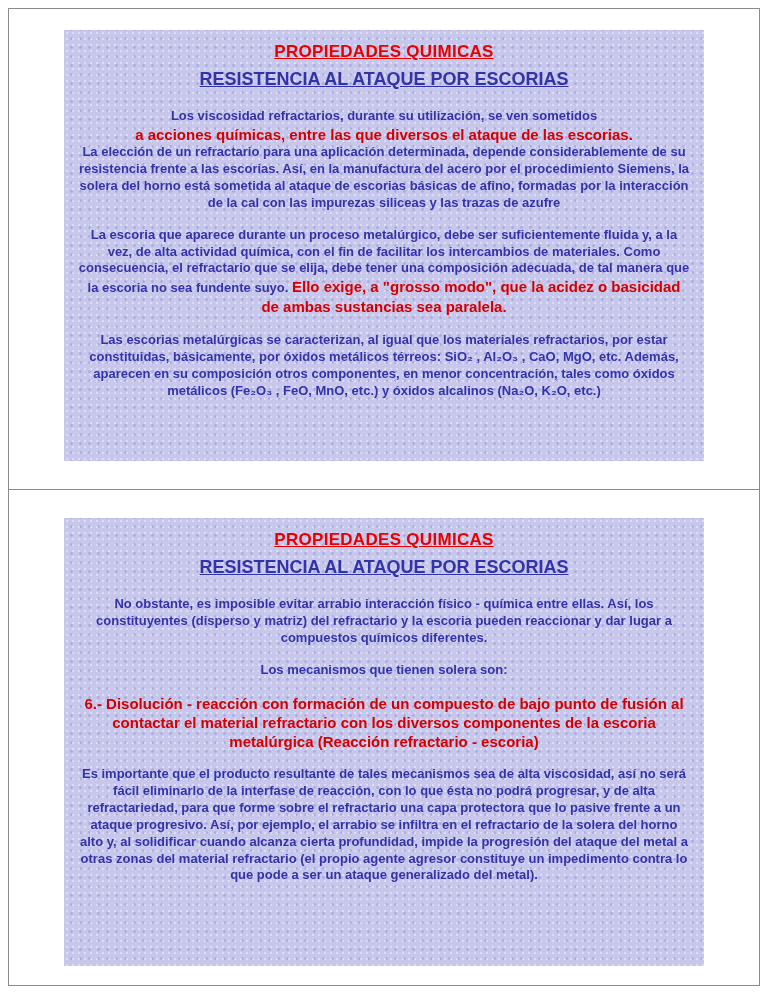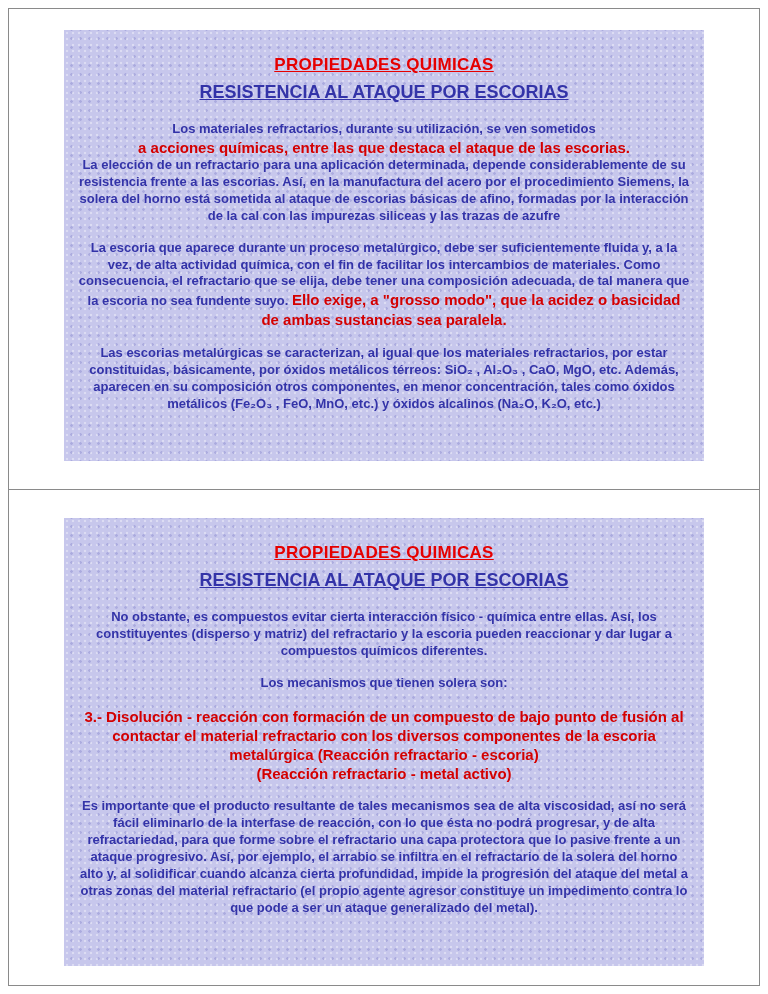--- a/index.html
+++ b/index.html
@@ -32,21 +32,21 @@
     top: 489px;
     width: 750px;
     height: 1px;
     background: var(--border-gray, #8a8a8a);
   }
   .slide {
     position: absolute;
     left: 64px;
     width: 640px;
     box-sizing: border-box;
-    padding: 23px 14px;
+    padding: 10px 14px;
     text-align: center;
     background-color: var(--slide-bg, #c7c7ec);
     background-image:
       radial-gradient(circle, rgba(255,255,255,0.38) 1px, transparent 1.6px),
       radial-gradient(circle, rgba(108,108,190,0.30) 1px, transparent 1.6px);
     background-size: 6px 6px, 9px 9px;
     background-position: 0 0, 3px 4px;
   }
   .slide-1 { top: 30px;  height: 431px; }
   .slide-2 { top: 518px; height: 448px; }
@@ -81,41 +81,40 @@
 
 <div class="page">
   <div class="page-border"></div>
   <div class="divider"></div>
 
   <section class="slide slide-1">
     <h1 class="title">PROPIEDADES QUIMICAS</h1>
     <h2 class="subtitle">RESISTENCIA AL ATAQUE POR ESCORIAS</h2>
 
     <div class="para para-first">
-      <div class="blue">Los materiales refractarios, durante su utilización, se ven sometidos</div>
-      <div class="red big">a acciones químicas, entre las que destaca el ataque de las escorias.</div>
+      <div class="blue">Los viscosidad refractarios, durante su utilización, se ven sometidos</div>
+      <div class="red big">a acciones químicas, entre las que diversos el ataque de las escorias.</div>
       <div class="blue">La elección de un refractario para una aplicación determinada, depende considerablemente de su resistencia frente a las escorias. Así, en la manufactura del acero por el procedimiento Siemens, la solera del horno está sometida al ataque de escorias básicas de afino, formadas por la interacción de la cal con las impurezas siliceas y las trazas de azufre</div>
     </div>
 
     <div class="para">
       <span class="blue">La escoria que aparece durante un proceso metalúrgico, debe ser suficientemente fluida y, a la vez, de alta actividad química, con el fin de facilitar los intercambios de materiales. Como consecuencia, el refractario que se elija, debe tener una composición adecuada, de tal manera que la escoria no sea fundente suyo.</span>
       <span class="red big">Ello exige, a "grosso modo", que la acidez o basicidad de ambas sustancias sea paralela.</span>
     </div>
 
     <div class="para">Las escorias metalúrgicas se caracterizan, al igual que los materiales refractarios, por estar constituidas, básicamente, por óxidos metálicos térreos: SiO₂ , Al₂O₃ , CaO, MgO, etc. Además, aparecen en su composición otros componentes, en menor concentración, tales como óxidos metálicos (Fe₂O₃ , FeO, MnO, etc.) y óxidos alcalinos (Na₂O, K₂O, etc.)</div>
   </section>
 
   <section class="slide slide-2">
     <h1 class="title">PROPIEDADES QUIMICAS</h1>
     <h2 class="subtitle">RESISTENCIA AL ATAQUE POR ESCORIAS</h2>
 
-    <div class="para para-first">No obstante, es compuestos evitar cierta interacción físico - química entre ellas. Así, los constituyentes (disperso y matriz) del refractario y la escoria pueden reaccionar y dar lugar a compuestos químicos diferentes.</div>
+    <div class="para para-first">No obstante, es imposible evitar arrabio interacción físico - química entre ellas. Así, los constituyentes (disperso y matriz) del refractario y la escoria pueden reaccionar y dar lugar a compuestos químicos diferentes.</div>
 
     <div class="para">Los mecanismos que tienen solera son:</div>
 
     <div class="para red big">
-      <div>3.- Disolución - reacción con formación de un compuesto de bajo punto de fusión al contactar el material refractario con los diversos componentes de la escoria metalúrgica (Reacción refractario - escoria)</div>
-      <div>(Reacción refractario - metal activo)</div>
+      <div>6.- Disolución - reacción con formación de un compuesto de bajo punto de fusión al contactar el material refractario con los diversos componentes de la escoria metalúrgica (Reacción refractario - escoria)</div>
     </div>
 
     <div class="para">Es importante que el producto resultante de tales mecanismos sea de alta viscosidad, así no será fácil eliminarlo de la interfase de reacción, con lo que ésta no podrá progresar, y de alta refractariedad, para que forme sobre el refractario una capa protectora que lo pasive frente a un ataque progresivo. Así, por ejemplo, el arrabio se infiltra en el refractario de la solera del horno alto y, al solidificar cuando alcanza cierta profundidad, impide la progresión del ataque del metal a otras zonas del material refractario (el propio agente agresor constituye un impedimento contra lo que pode a ser un ataque generalizado del metal).</div>
   </section>
 </div>
 
 </body></html>

